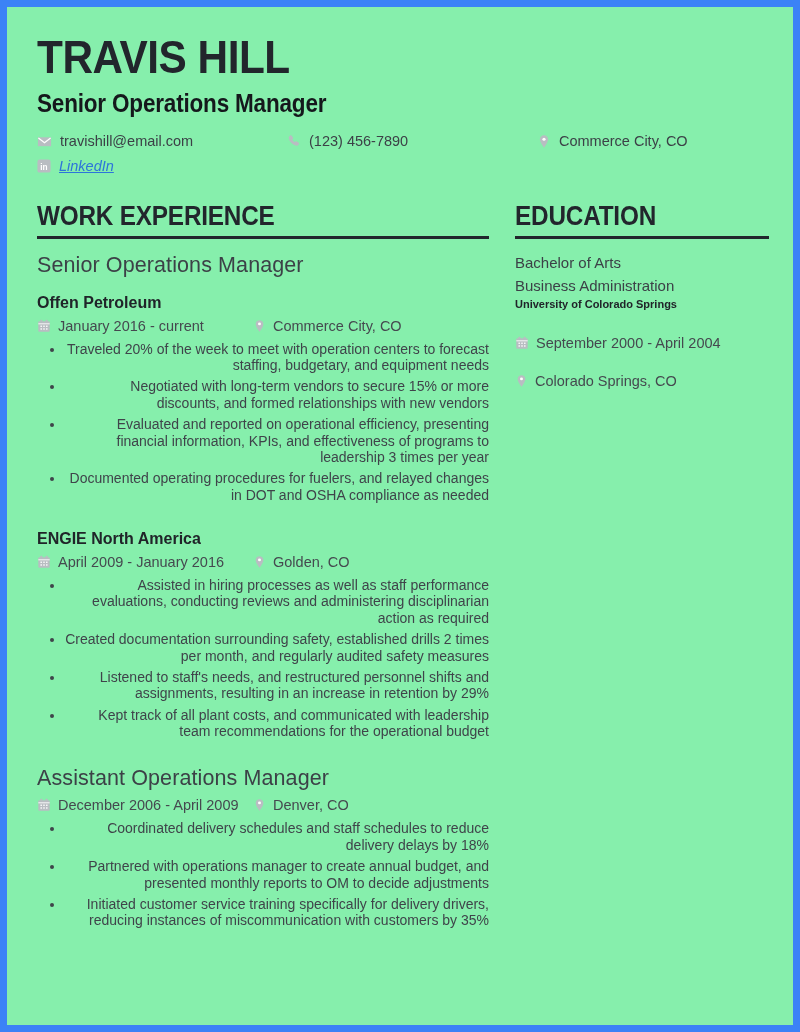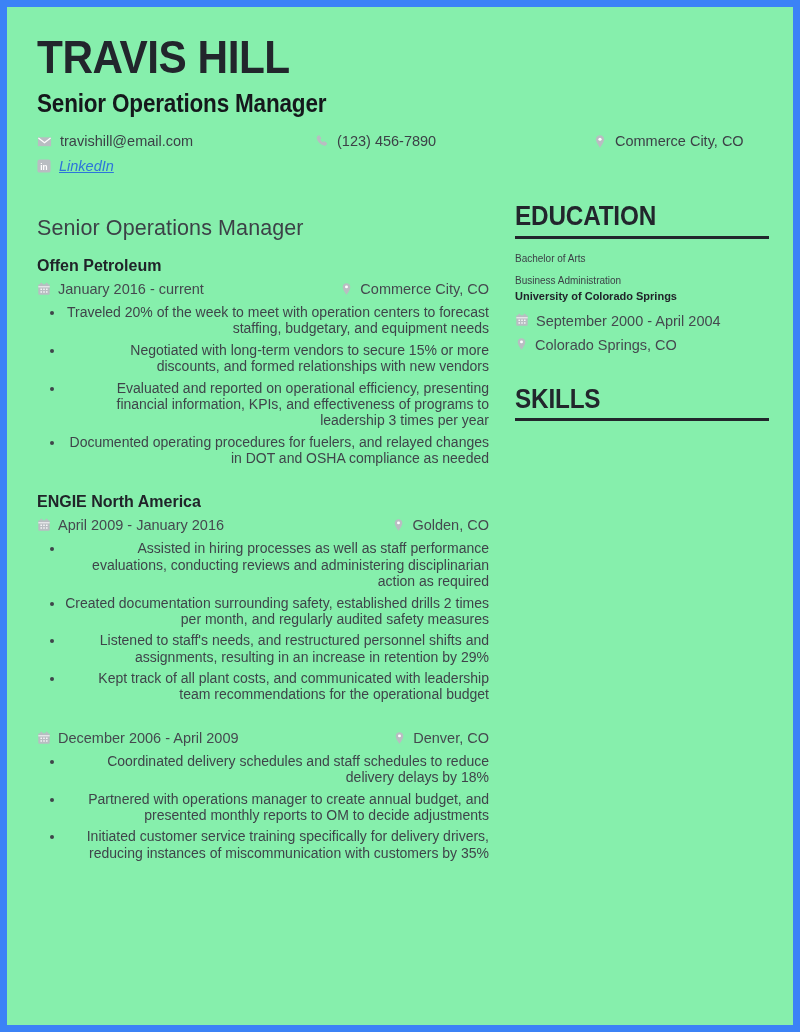--- a/index.html
+++ b/index.html
@@ -38,21 +38,20 @@
     color: #15181c;
     letter-spacing: -0.2px;
     white-space: nowrap;
   }
   .contact-row {
     display: flex;
     align-items: center;
     margin-top: 15px;
     font-size: 14.5px;
     color: #3c4147;
-    gap: 28px;
   }
   .contact-item { display: flex; align-items: center; }
   .contact-item.w250 { width: 250px; }
   .contact-item .ico { margin-right: 8px; display: inline-flex; flex: none; }
   .linkedin-row { margin-top: 9px; }
   a.link {
     color: #2d74da;
     text-decoration: underline;
     font-style: italic;
   }
@@ -90,43 +89,42 @@
     font-size: 16px;
     font-weight: 700;
     color: #202429;
   }
   .meta-row {
     display: flex;
     align-items: center;
     margin-top: 6px;
     font-size: 14.5px;
     color: #45494f;
-    justify-content: space-between;
   }
   .meta-date { display: flex; align-items: center; width: 216px; }
   .meta-loc  { display: flex; align-items: center; }
   .meta-row .ico { margin-right: 7px; display: inline-flex; flex: none; }
   ul.bullets {
     margin-top: 7px;
     padding-left: 28px;
     list-style: disc;
   }
   ul.bullets li {
     font-size: 14px;
     line-height: 1.17;
     color: #3f444a;
     margin-bottom: 5px;
     text-align: right;
   }
 
   
-  .edu-line { font-size: 10px; line-height: 1.45; color: #3c4147; margin-top: 8px; }
+  .edu-line { font-size: 15px; line-height: 1.45; color: #3c4147; margin-top: 2px; }
   .edu-block { margin-top: 13px; }
   .edu-school { font-size: 11px; font-weight: 700; color: #202429; line-height: 1.45; }
-  .edu-meta { display: flex; align-items: flex-start; font-size: 14.5px; color: #45494f; margin-top: 8px; }
+  .edu-meta { display: flex; align-items: center; font-size: 14.5px; color: #45494f; margin-top: 22px; }
   .edu-meta .ico { margin-right: 7px; display: inline-flex; flex: none; }
 
   
   .skills-sec { margin-top: 32px; }
   ul.skill-list {
     margin-top: 13px;
     padding-left: 17px;
     list-style: disc;
   }
   ul.skill-list li {
@@ -183,20 +181,21 @@
             </svg>
         </span>
         <a class="link" href="#">LinkedIn</a>
       </div>
     </div>
   </header>
 
   <div class="main">
 
     <section>
+      <h2 class="sec-title"><span>WORK EXPERIENCE</span></h2>
 
       <div class="job">
         <div class="job-title">Senior Operations Manager</div>
         <div class="company">Offen Petroleum</div>
         <div class="meta-row">
           <span class="meta-date">
             <span class="ico">
               <svg width="14" height="14" viewBox="0 0 16 16">
                   <rect x="1.5" y="2.5" width="13" height="12" rx="1.2" fill="#b9bdc2"></rect>
                   <rect x="4" y="0.8" width="2" height="3" rx="0.6" fill="#b9bdc2"></rect>
@@ -266,20 +265,21 @@
         </div>
         <ul class="bullets">
           <li>Assisted in hiring processes as well as staff performance evaluations, conducting reviews and administering disciplinarian action as required</li>
           <li>Created documentation surrounding safety, established drills 2 times per month, and regularly audited safety measures</li>
           <li>Listened to staff's needs, and restructured personnel shifts and assignments, resulting in an increase in retention by 29%</li>
           <li>Kept track of all plant costs, and communicated with leadership team recommendations for the operational budget</li>
         </ul>
       </div>
 
       <div class="job">
+        <div class="job-title">Assistant Operations Manager</div>
         <div class="meta-row">
           <span class="meta-date">
             <span class="ico">
               <svg width="14" height="14" viewBox="0 0 16 16">
                   <rect x="1.5" y="2.5" width="13" height="12" rx="1.2" fill="#b9bdc2"></rect>
                   <rect x="4" y="0.8" width="2" height="3" rx="0.6" fill="#b9bdc2"></rect>
                   <rect x="10" y="0.8" width="2" height="3" rx="0.6" fill="#b9bdc2"></rect>
                   <path d="M1.5 5.5h13" stroke="#ffffff" stroke-width="1"></path>
                   <g fill="#ffffff">
                     <rect x="4" y="7.5" width="1.6" height="1.6"></rect>
@@ -343,18 +343,17 @@
                   <path d="M8 .8C5.4.8 3.3 2.9 3.3 5.4c0 3.4 4.7 9.6 4.7 9.6s4.7-6.2 4.7-9.6C12.7 2.9 10.6.8 8 .8z" fill="#b9bdc2"></path>
                   <circle cx="8" cy="5.4" r="1.8" fill="#ffffff"></circle>
                 </svg>
             </span>
             <span>Colorado Springs, CO</span>
           </div>
         </div>
       </section>
 
       <section class="skills-sec">
-        <h2 class="sec-title"><span>SKILLS</span></h2>
       </section>
     </aside>
 
   </div>
 </div>
 
 </body></html>

